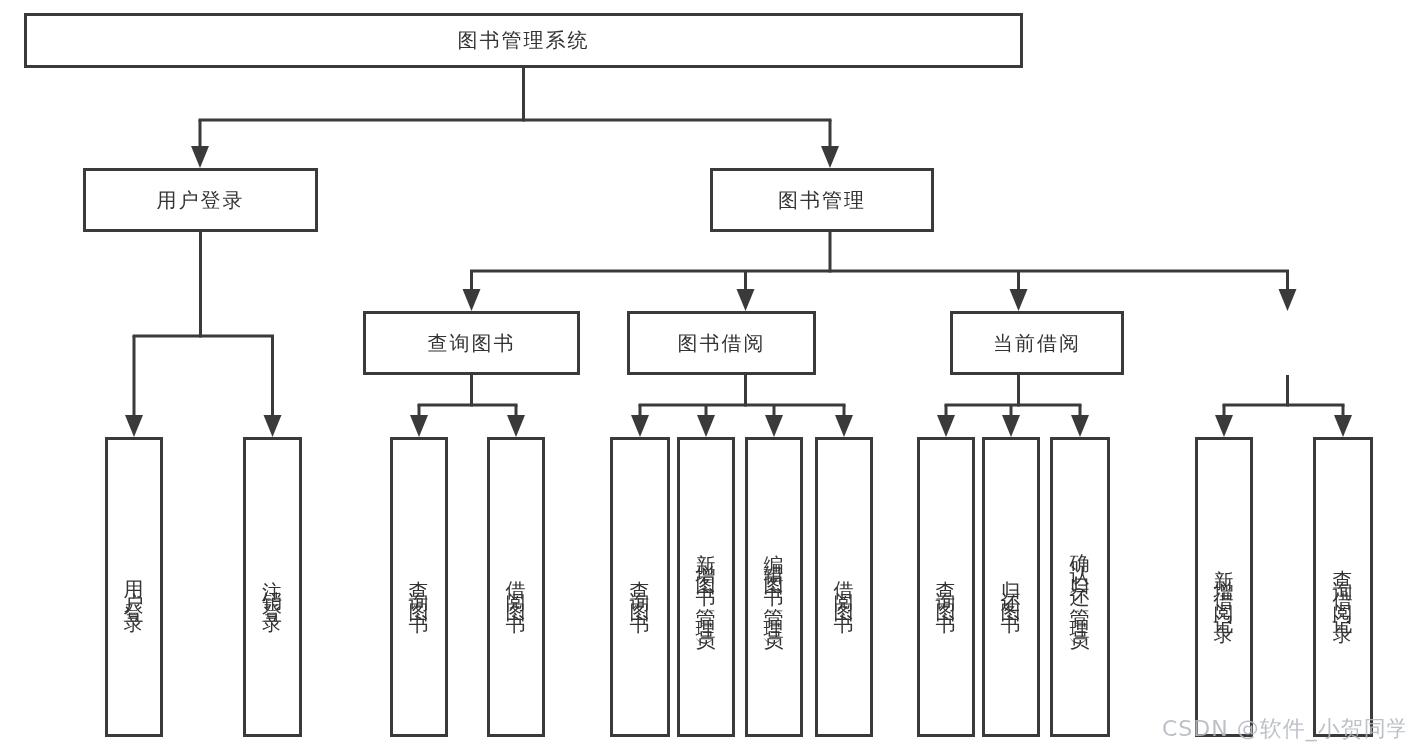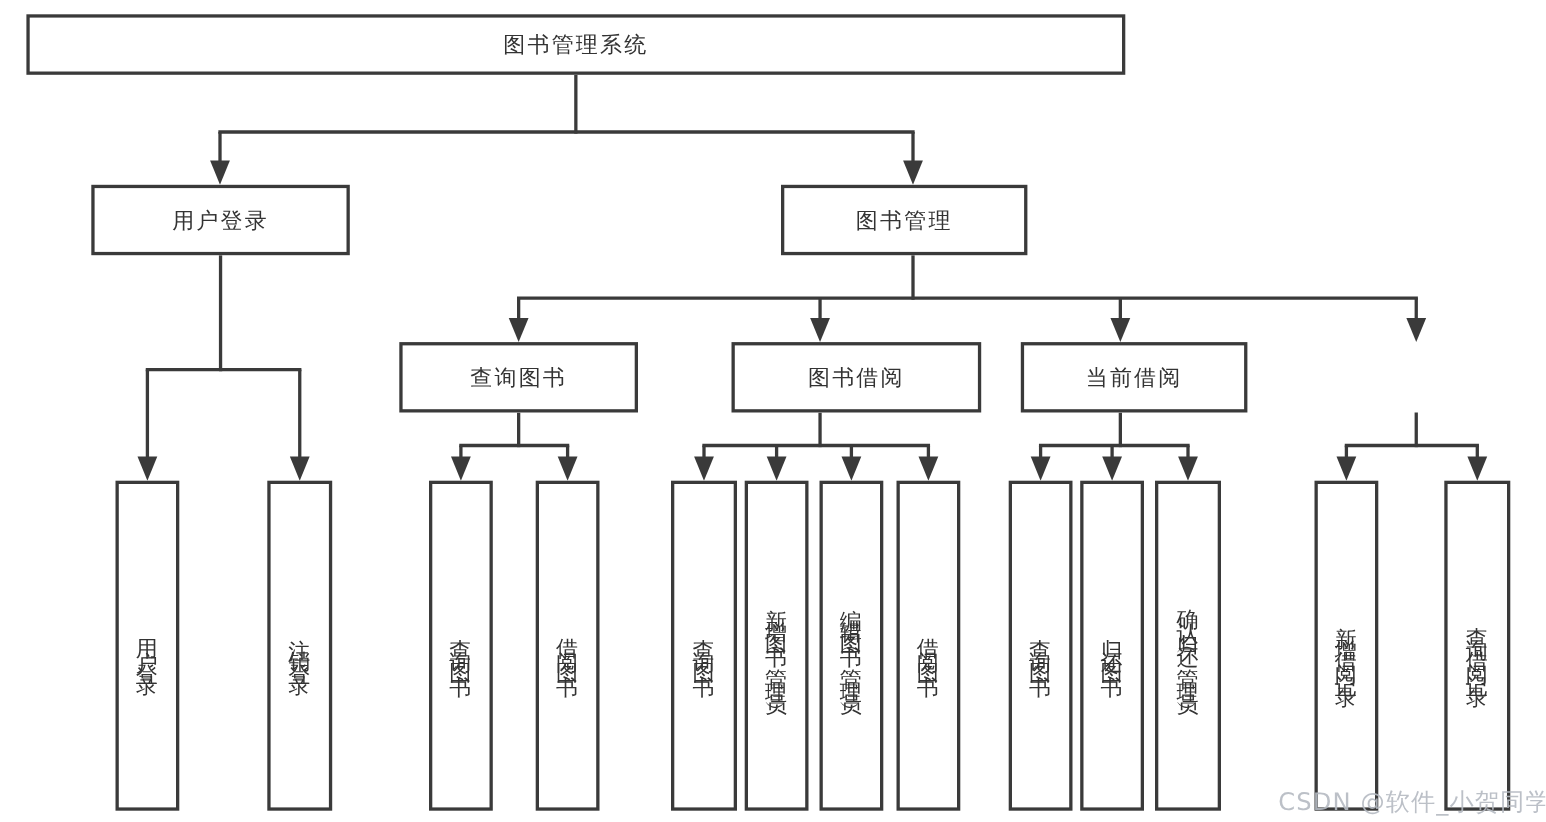--- a/index.html
+++ b/index.html
@@ -105,24 +105,24 @@
   <div class="node" style="left:83px;top:168px;width:235px;height:64px">
     <span>用户登录</span>
   </div>
   <div class="node" style="left:710px;top:168px;width:224px;height:64px">
     <span>图书管理</span>
   </div>
 
   <div class="node" style="left:363px;top:311px;width:217px;height:64px">
     <span>查询图书</span>
   </div>
-  <div class="node" style="left:665px;top:311px;width:227px;height:64px">
+  <div class="node" style="left:627px;top:311px;width:189px;height:64px">
     <span>图书借阅</span>
   </div>
-  <div class="node" style="left:928px;top:311px;width:206px;height:64px">
+  <div class="node" style="left:950px;top:311px;width:174px;height:64px">
     <span>当前借阅</span>
   </div>
 
   <div class="leaf" style="left:105px;top:437px;width:58px;height:300px">
     <span class="vtext">用户登录</span>
   </div>
   <div class="leaf" style="left:243px;top:437px;width:59px;height:300px">
     <span class="vtext">注销登录</span>
   </div>
 

